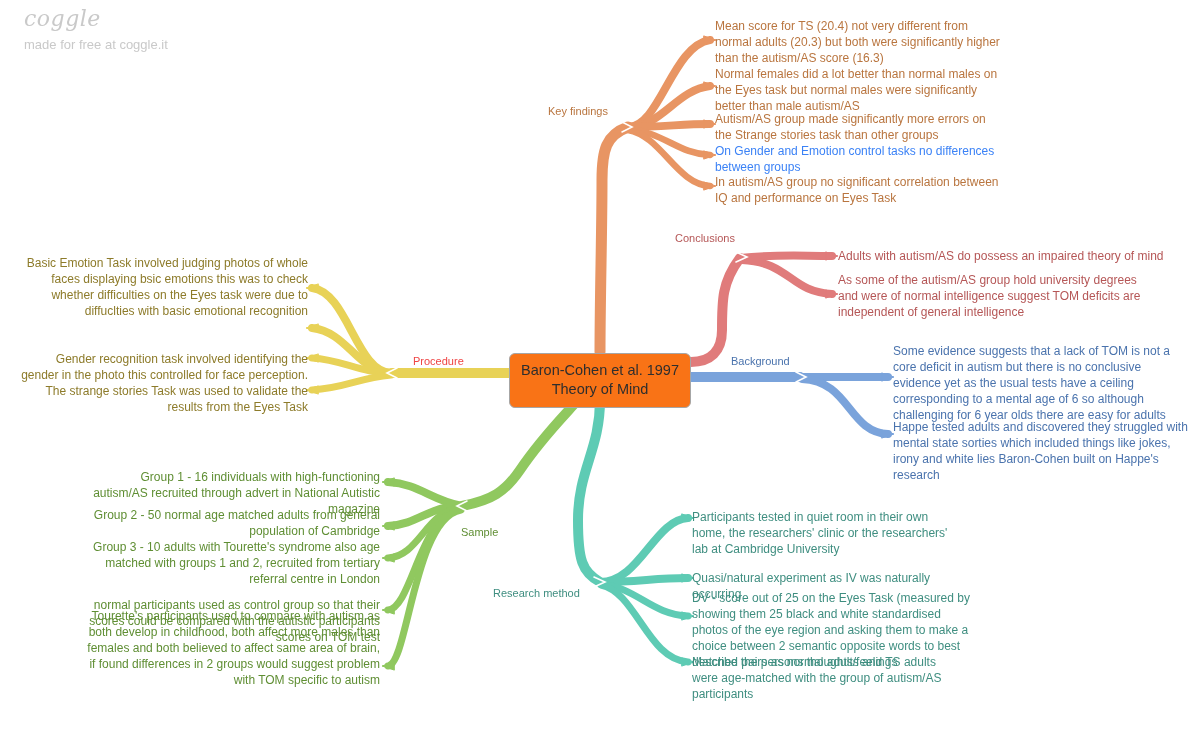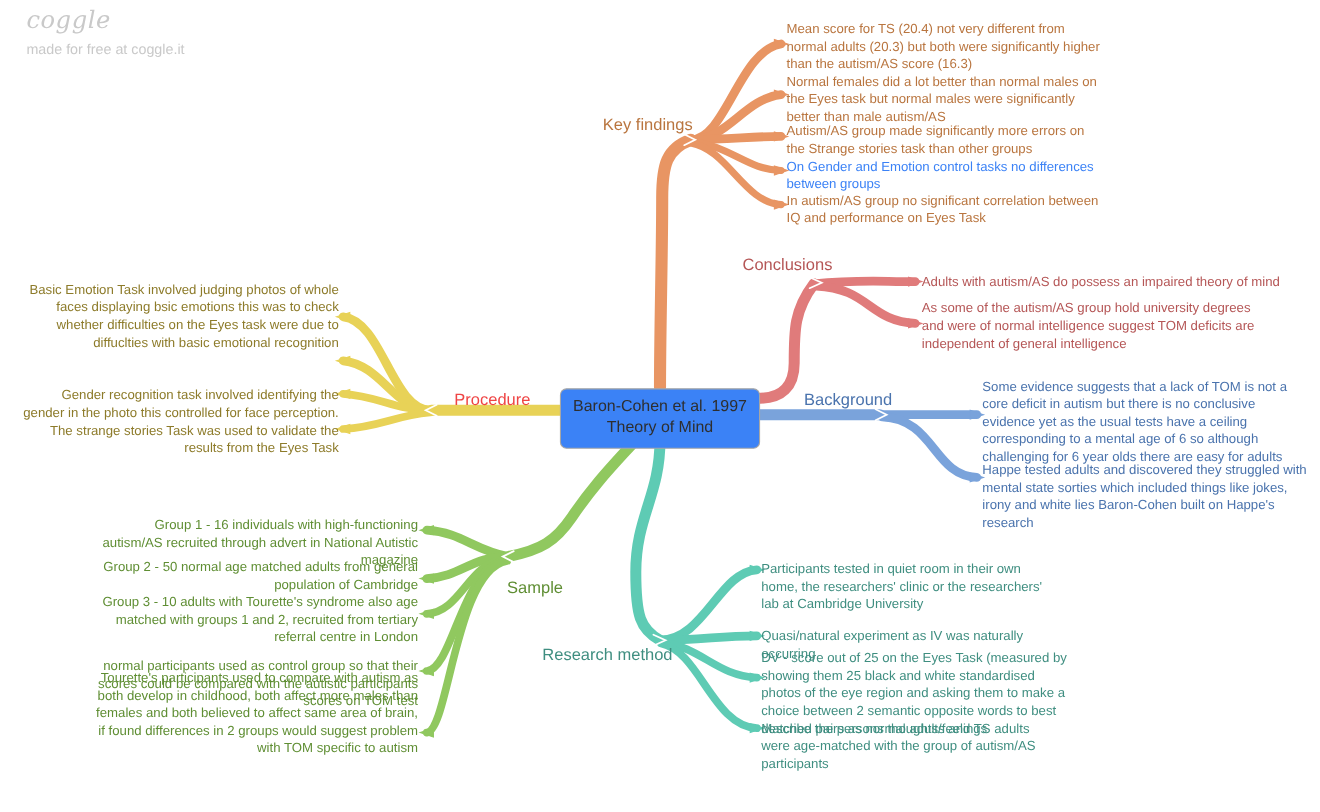--- a/index.html
+++ b/index.html
@@ -26,35 +26,35 @@
   .brand-sub{
     font-size:13px;color:#c9c9c9;margin-top:8px;line-height:1;
   }
 
   
   .root-node{
     position:absolute;
     left:509px;top:353px;
     width:182px;
     box-sizing:border-box;
-    background:#3b82f6;
+    background:#f97316;
     border:1px solid #a6a6a6;
     border-radius:6px;
     padding:7px 4px 8px;
     text-align:center;
     font-size:14.5px;
     color:#2e2e2e;
     line-height:1.32;
     z-index:5;
   }
 
   
   .blabel{
     position:absolute;
-    font-size:15px;
+    font-size:11px;
     line-height:1.2;
     white-space:nowrap;
     z-index:4;
   }
 
   
   .leaf{
     position:absolute;
     font-size:12px;
     line-height:1.33;

